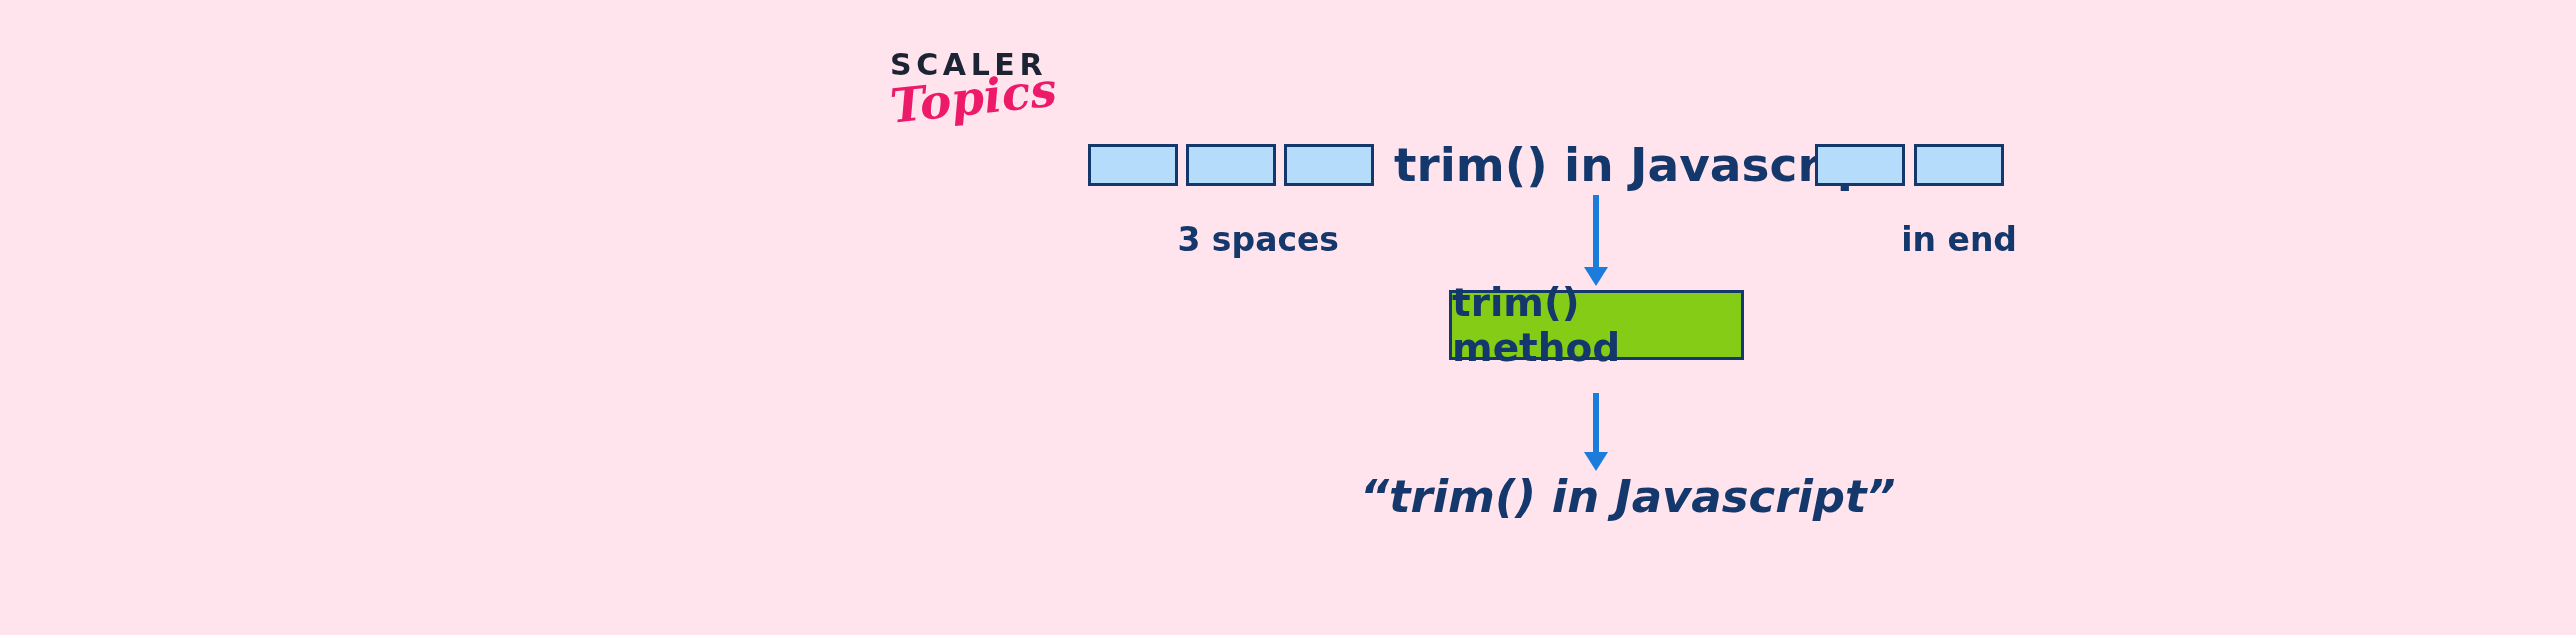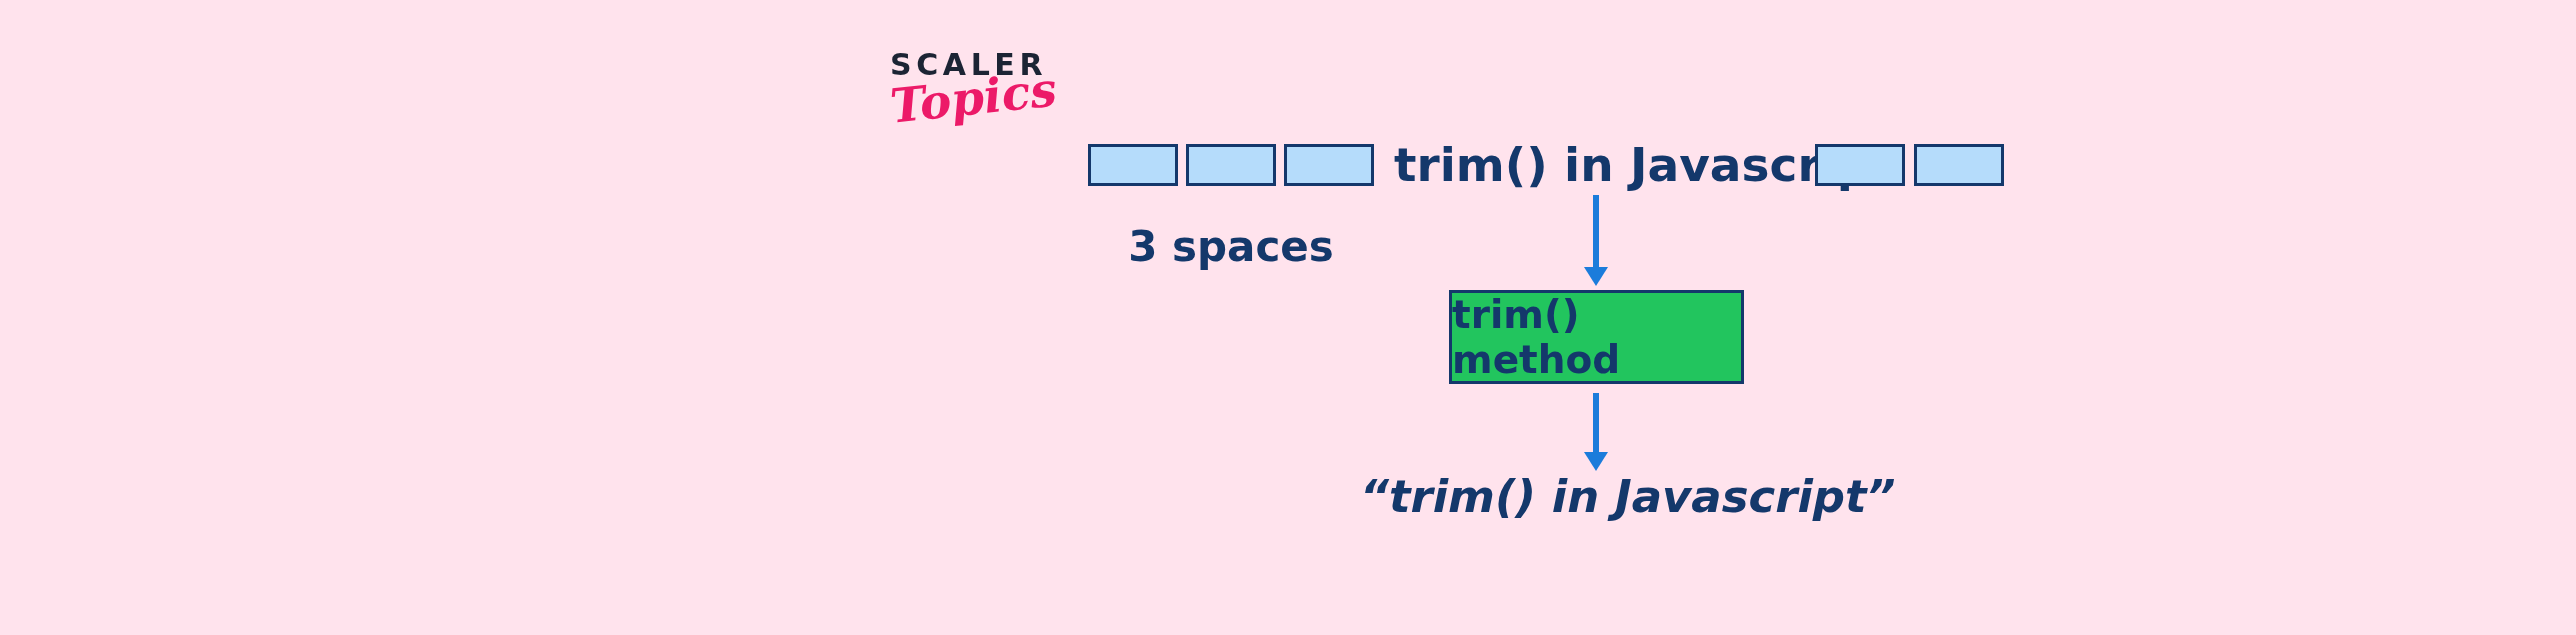--- a/index.html
+++ b/index.html
@@ -59,22 +59,22 @@
     font-weight: 700;
     color: var(--navy, #14386B);
     white-space: nowrap;
   }
 
   
   .side-label {
     position: absolute;
     top: 216px;
     width: 216px;
-    text-align: center;
-    font-size: 42px;
+    text-align: right;
+    font-size: 33px;
     font-weight: 600;
     line-height: 1.48;
     color: var(--navy, #14386B);
   }
   .side-label.left  { left: 1123px; }
   .side-label.right { left: 1801px; }
 
   
   .arrow {
     position: absolute;
@@ -96,22 +96,22 @@
   .arrow-1 .arrow-shaft { height: 72px; }
   .arrow-2 { left: 1584px; top: 393px; }
   .arrow-2 .arrow-shaft { height: 59px; }
 
   
   .method-box {
     position: absolute;
     left: 1449px;
     top: 290px;
     width: 295px;
-    height: 94px;
-    background: #22c55e;
+    height: 70px;
+    background: #84cc16;
     border: 3.1px solid var(--navy, #14386B);
     display: flex;
     align-items: center;
     justify-content: center;
   }
   .method-box-label {
     font-size: 39px;
     font-weight: 700;
     color: var(--navy, #14386B);
   }
@@ -151,20 +151,21 @@
   <div class="space-group right">
       <div class="space-box"></div>
       <div class="space-box"></div>
     </div>
 
   <div class="side-label left">
     <div>3 spaces</div>
   </div>
 
   <div class="side-label right">
+    <div>in end</div>
   </div>
 
   <div class="arrow arrow-1">
     <div class="arrow-shaft"></div>
     <div class="arrow-head"></div>
   </div>
 
   <div class="method-box">
     <div class="method-box-label">trim() method</div>
   </div>

